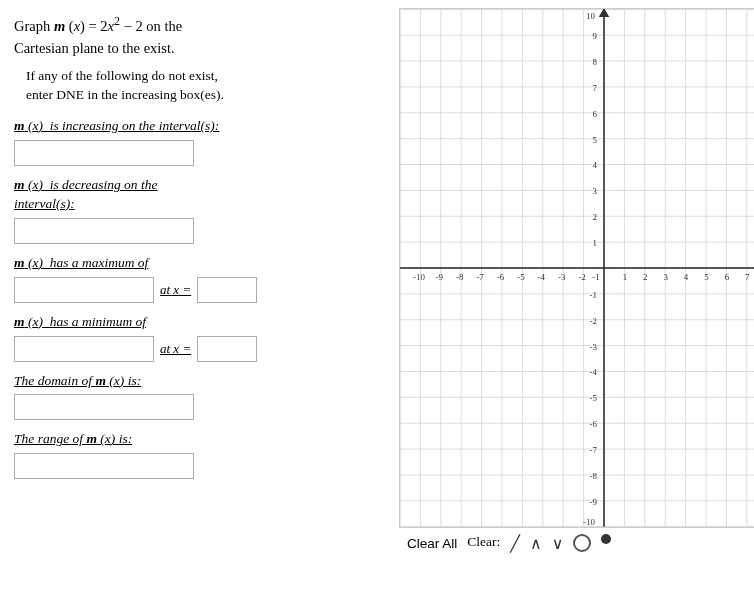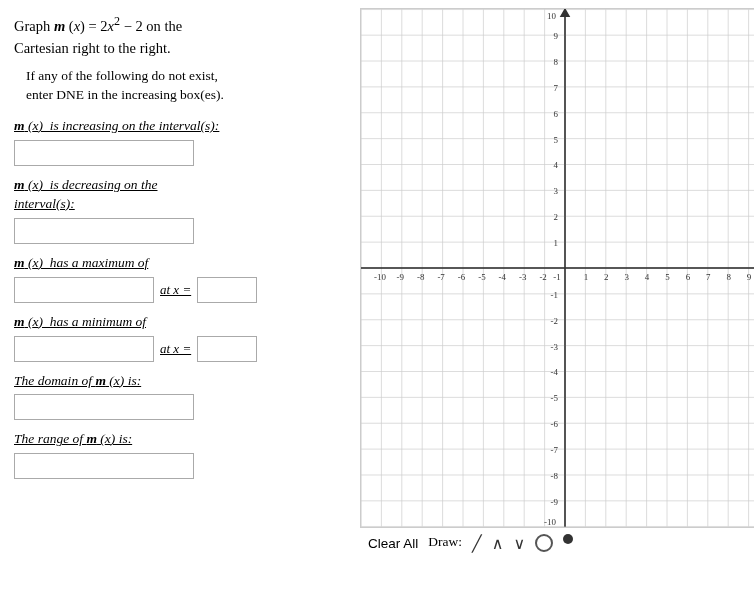--- a/index.html
+++ b/index.html
@@ -7,21 +7,21 @@
       font-family: serif;
       background: #fff;
       width: 754px;
       height: 601px;
       overflow: hidden;
       display: flex;
       flex-direction: row;
     }
 
     .left-panel {
-      width: 360px;
+      width: 399px;
       padding: 12px 14px;
       flex-shrink: 0;
       font-size: 14px;
     }
 
     .problem-title {
       font-size: 14.5px;
       line-height: 1.5;
       margin-bottom: 8px;
     }
@@ -140,21 +140,21 @@
     em {
       font-style: italic;
     }
   </style>
 </head>
 <body>
 
 <div class="left-panel">
   <div class="problem-title">
     <span>Graph <strong><em>m</em></strong> (<em>x</em>) = 2<em>x</em><sup>2</sup> − 2 on the</span><br>
-    <span>Cartesian right to the right.</span>
+    <span>Cartesian plane to the exist.</span>
   </div>
 
   <div class="problem-instructions">
     <span>If any of the following do not exist,</span><br>
     <span>enter DNE in the increasing box(es).</span>
   </div>
 
   <div class="question-block">
     <div class="question-label">
       <strong><em>m</em></strong> (<em>x</em>)&nbsp; is increasing on the interval(s):
@@ -324,20 +324,20 @@
         <text x="198" y="446" text-anchor="end">-7</text>
         <text x="198" y="472" text-anchor="end">-8</text>
         <text x="198" y="498" text-anchor="end">-9</text>
         <text x="196" y="518" text-anchor="end">-10</text>
       </g>
     </svg>
   </div>
 
   <div class="toolbar">
     <button class="toolbar-btn">Clear All</button>
-    <span>Draw:</span>
+    <span>Clear:</span>
     <span class="tool-icon" title="Line">╱</span>
     <span class="tool-icon" title="Curve up">∧</span>
     <span class="tool-icon" title="Curve down">∨</span>
     <span class="tool-circle" title="Circle"></span>
     <span class="tool-dot" title="Dot"></span>
   </div>
 </div>
 
 </body></html>

